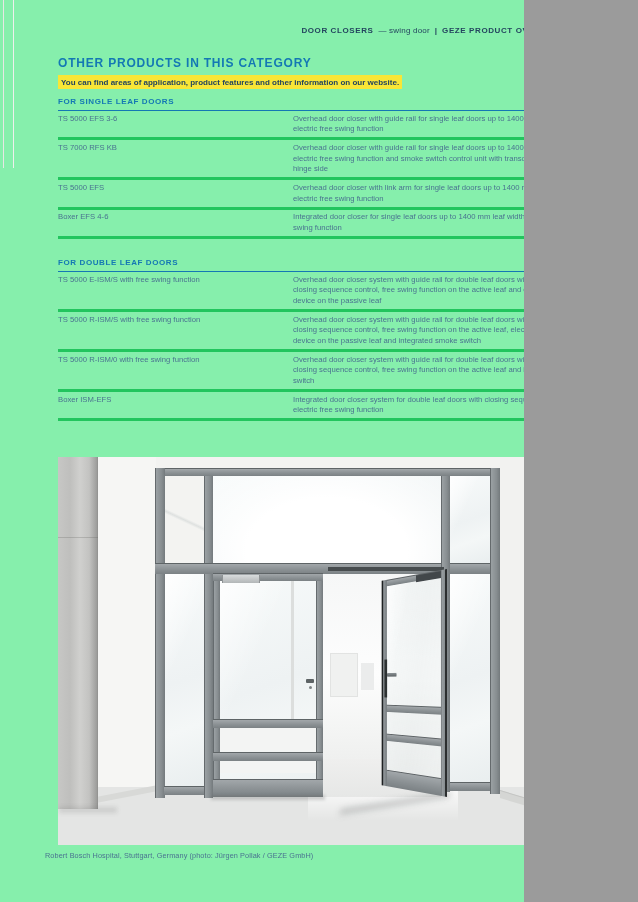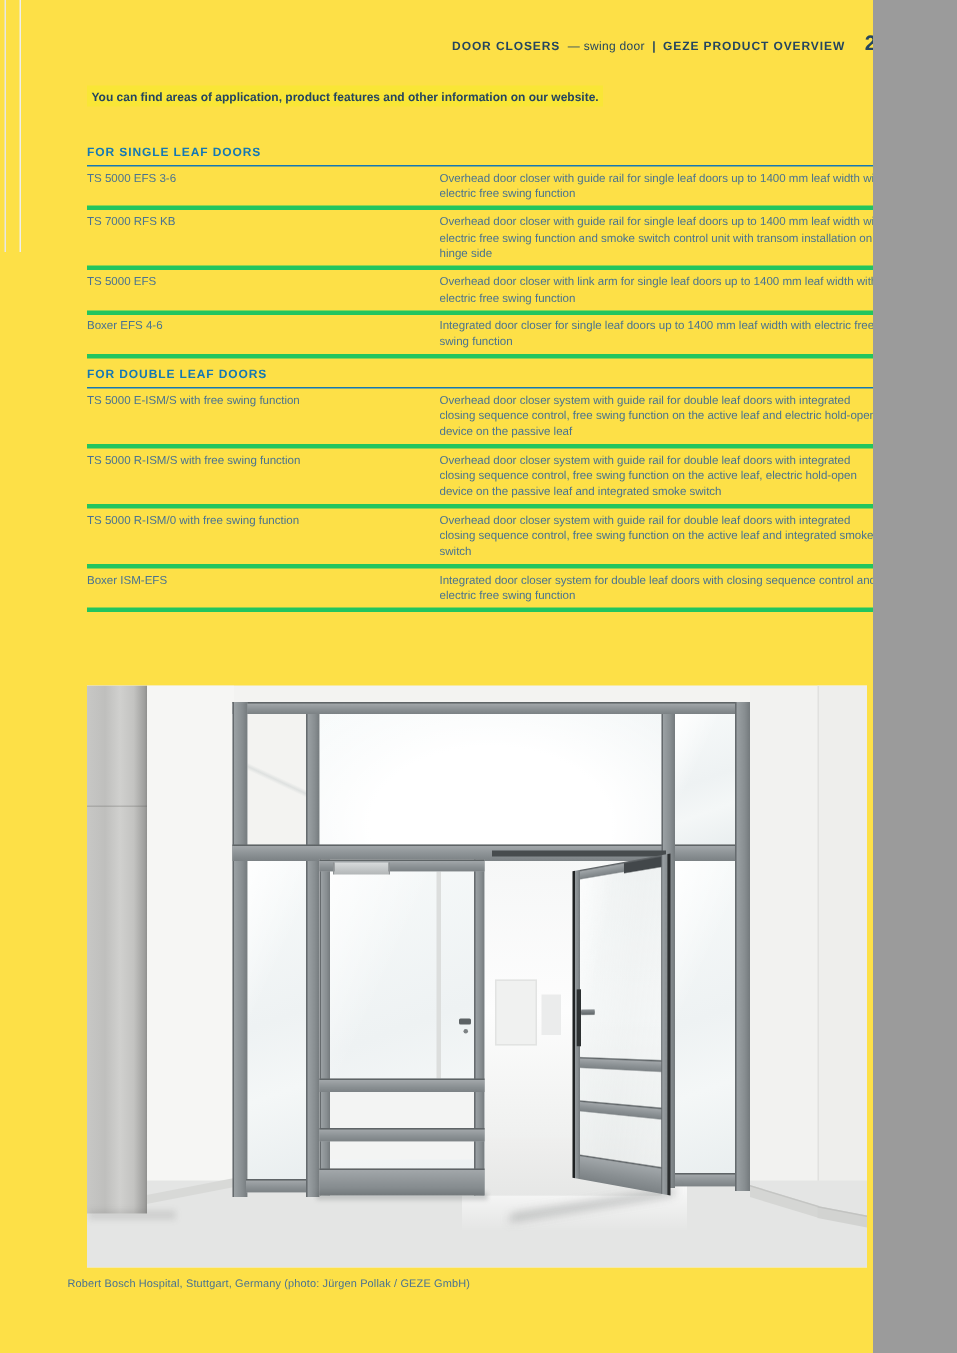--- a/index.html
+++ b/index.html
@@ -1,41 +1,41 @@
 <!DOCTYPE html>
 <html><head>
 <meta charset="utf-8">
 <style>
   html,body{margin:0;padding:0;background:#9b9b9b;}
-  .page{position:relative;width:582px;height:902px;background:#fde047;overflow:hidden;
+  .page{position:relative;width:524px;height:902px;background:#86efac;overflow:hidden;
         font-family:"Liberation Sans","DejaVu Sans",sans-serif;color:#4a7390;}
   
   .edge-line{position:absolute;top:0;width:1px;height:168px;}
   .edge-line.a{left:3px;background:#e7e7e5;}
   .edge-line.b{left:13px;background:#efefed;}
 
   
   .hdr{position:absolute;top:20px;left:58px;width:534px;display:flex;justify-content:flex-end;
        align-items:baseline;gap:5px;color:#24455f;}
   .hdr .b{font-weight:bold;font-size:8px;letter-spacing:.6px;text-transform:uppercase;}
   .hdr .l{font-size:8px;letter-spacing:.2px;}
   .hdr .sep{font-size:8px;font-weight:bold;}
   .hdr .num{font-weight:bold;font-size:14px;margin-left:8px;}
 
   
   .heading{position:absolute;top:56px;left:58px;font-size:12px;font-weight:bold;color:#1478b4;
            letter-spacing:.8px;text-transform:uppercase;}
-  .hl{position:absolute;top:57px;left:58px;background:#f9e636;color:#24455f;font-size:8px;
+  .hl{position:absolute;top:75px;left:58px;background:#f9e636;color:#24455f;font-size:8px;
       font-weight:bold;padding:2.5px 3px;}
 
   
   .tables{position:absolute;top:97px;left:58px;width:534px;}
   .tsec-h{font-size:8px;font-weight:bold;color:#1478b4;letter-spacing:.6px;text-transform:uppercase;
           padding:0 0 4px 0;border-bottom:1.5px solid #1478b4;}
-  .tsec + .tsec{margin-top:6px;}
+  .tsec + .tsec{margin-top:19px;}
   .trow{display:flex;border-bottom:3px solid #22c55e;padding:2.6px 0;font-size:7.7px;line-height:10.6px;color:#4a7390;}
   .tname{width:225px;flex:none;padding-right:10px;}
   .tdesc{flex:1;max-width:305px;}
 
   
   .photo{position:absolute;left:58px;top:457px;width:520px;height:388px;background:#f3f3f1;overflow:hidden;}
   .ab{position:absolute;}
   .alh{position:absolute;background:linear-gradient(180deg,#a2a7aa 0%,#8b9194 55%,#7b8184 100%);
        border-top:1px solid rgba(58,63,65,.45);box-sizing:border-box;}
   .alv{position:absolute;background:linear-gradient(90deg,#9ba1a4 0%,#888e91 60%,#747a7d 100%);

